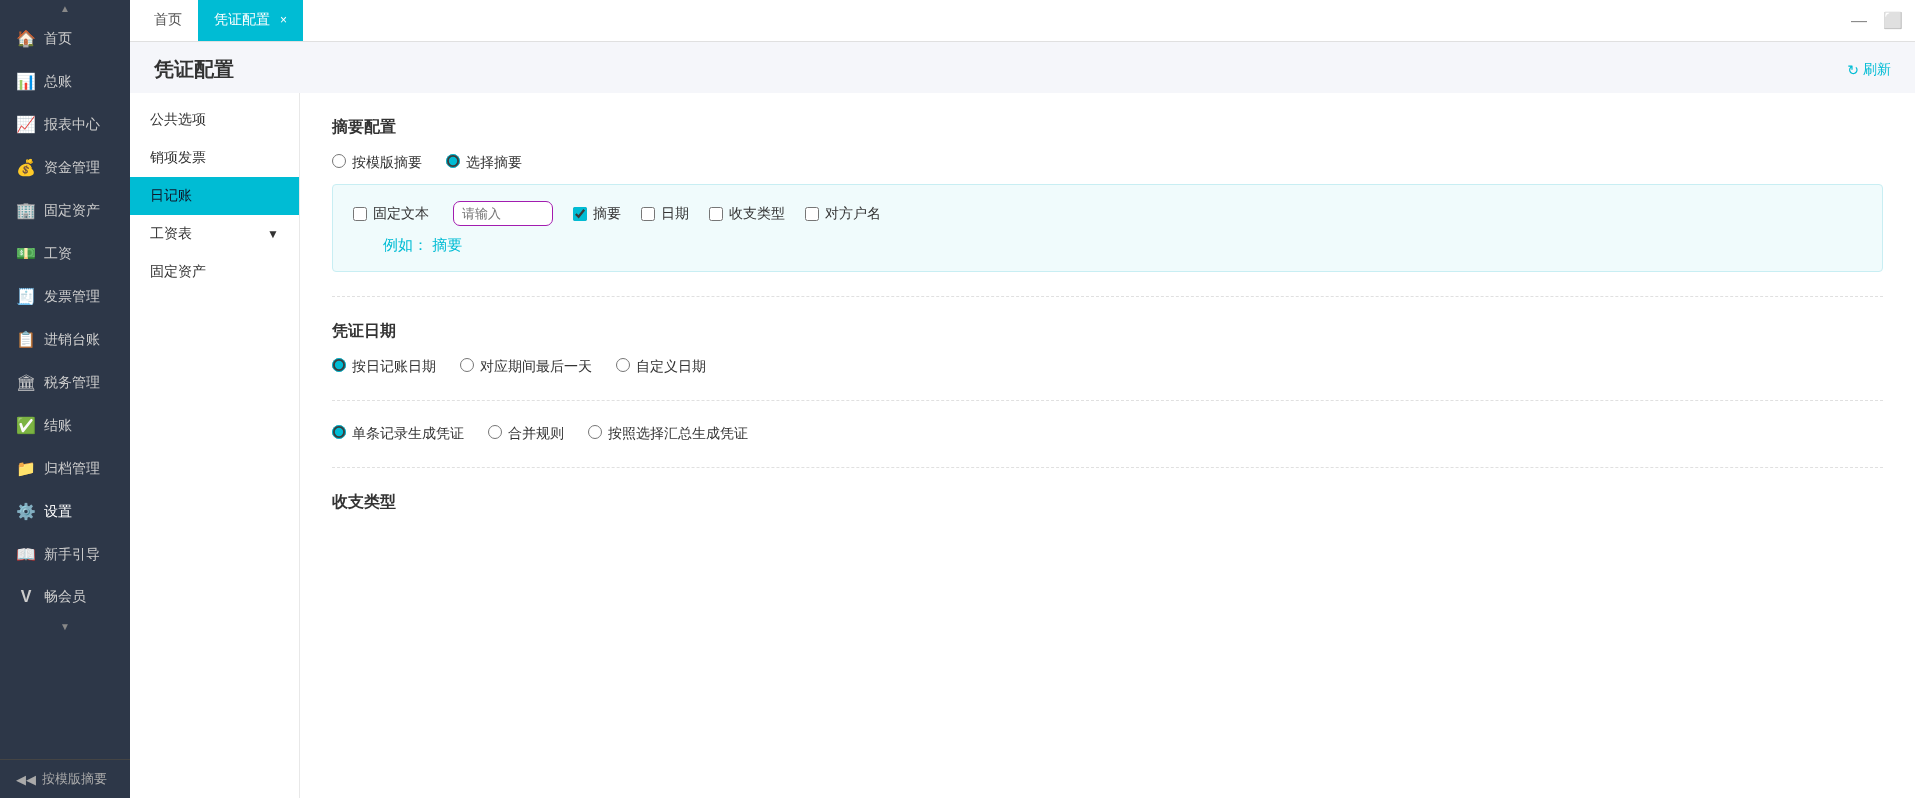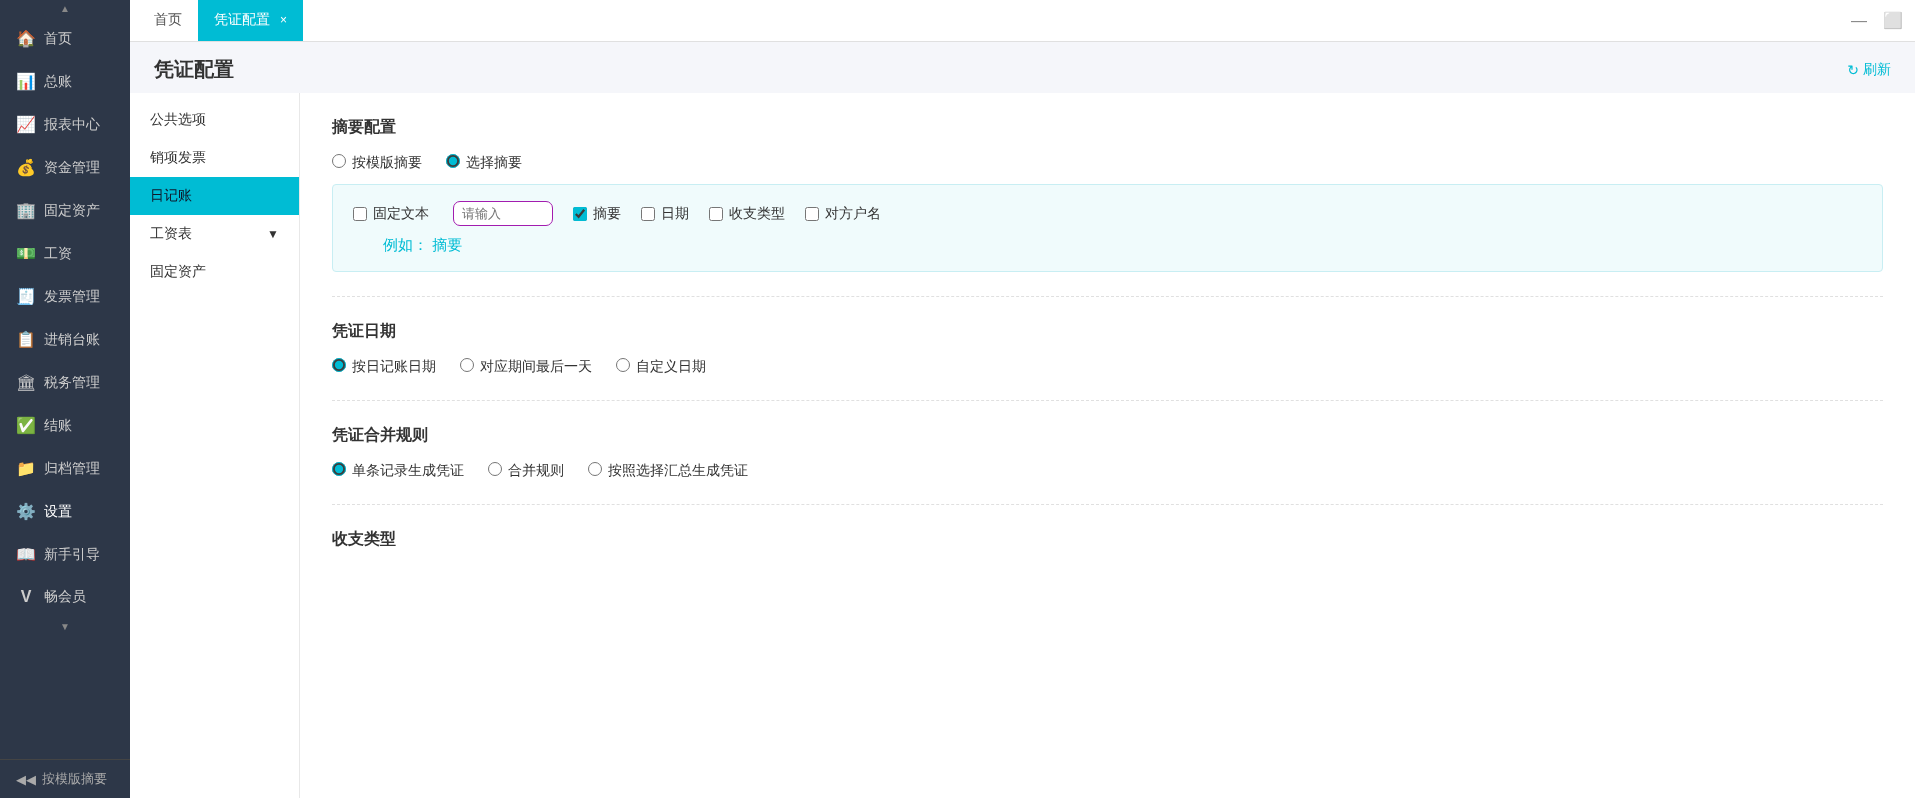--- a/index.html
+++ b/index.html
@@ -474,21 +474,20 @@
               <span>对应期间最后一天</span>
             </label>
             <label class="radio-label">
               <input type="radio" name="voucher-date" style="">
               <span>自定义日期</span>
             </label>
           </div>
         </div>
 
         <div class="section">
-          <div class="section-title">凭证合并规则</div>
           <div class="radio-group">
             <label class="radio-label">
               <input type="radio" name="merge-rules" checked="" style="">
               <span>单条记录生成凭证</span>
             </label>
             <label class="radio-label">
               <input type="radio" name="merge-rules" style="">
               <span>合并规则</span>
             </label>
             <label class="radio-label">

